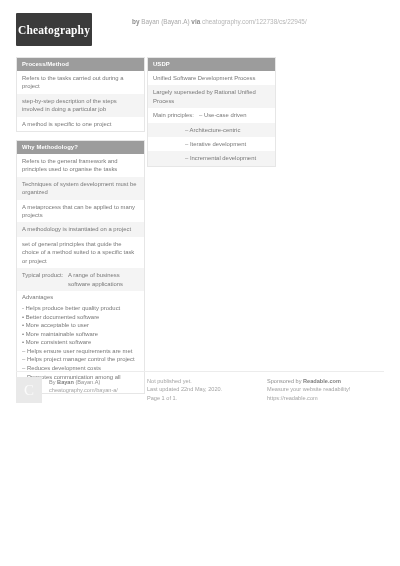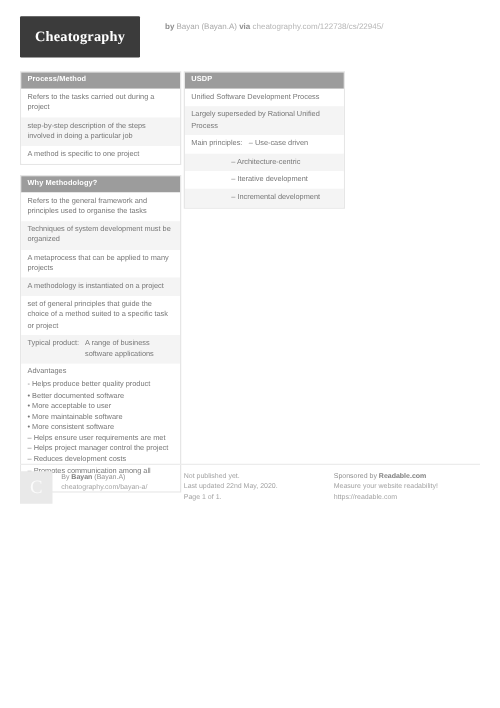--- a/index.html
+++ b/index.html
@@ -8,21 +8,21 @@
     width:400px;height:566px;overflow:hidden;
     font-family:"Liberation Sans","DejaVu Sans",sans-serif;
     color:#6f6f6f;
     -webkit-font-smoothing:antialiased;
   }
   .page{position:relative;width:400px;height:566px;box-sizing:border-box;padding:0;}
 
   
   .header{position:absolute;left:16px;top:12px;width:368px;height:38px;}
   .logo{
-    position:absolute;left:0;top:1px;width:96px;height:33px;
+    position:absolute;left:0;top:1px;width:76px;height:33px;
     background:#3b3b3b;border-radius:1px;
     display:flex;align-items:center;justify-content:center;
   }
   .logo span{
     font-family:"Liberation Serif","DejaVu Serif",serif;
     color:#ffffff;font-size:11.5px;font-weight:700;letter-spacing:.15px;
   }
   .head-txt{position:absolute;left:116px;top:4px;width:250px;}
   .sheet-title{font-size:8.6px;color:#9b9b9b;line-height:12px;white-space:nowrap;}
   .sheet-sub{font-size:6.4px;color:#b3b3b3;line-height:10px;white-space:nowrap;margin-top:1px;}

